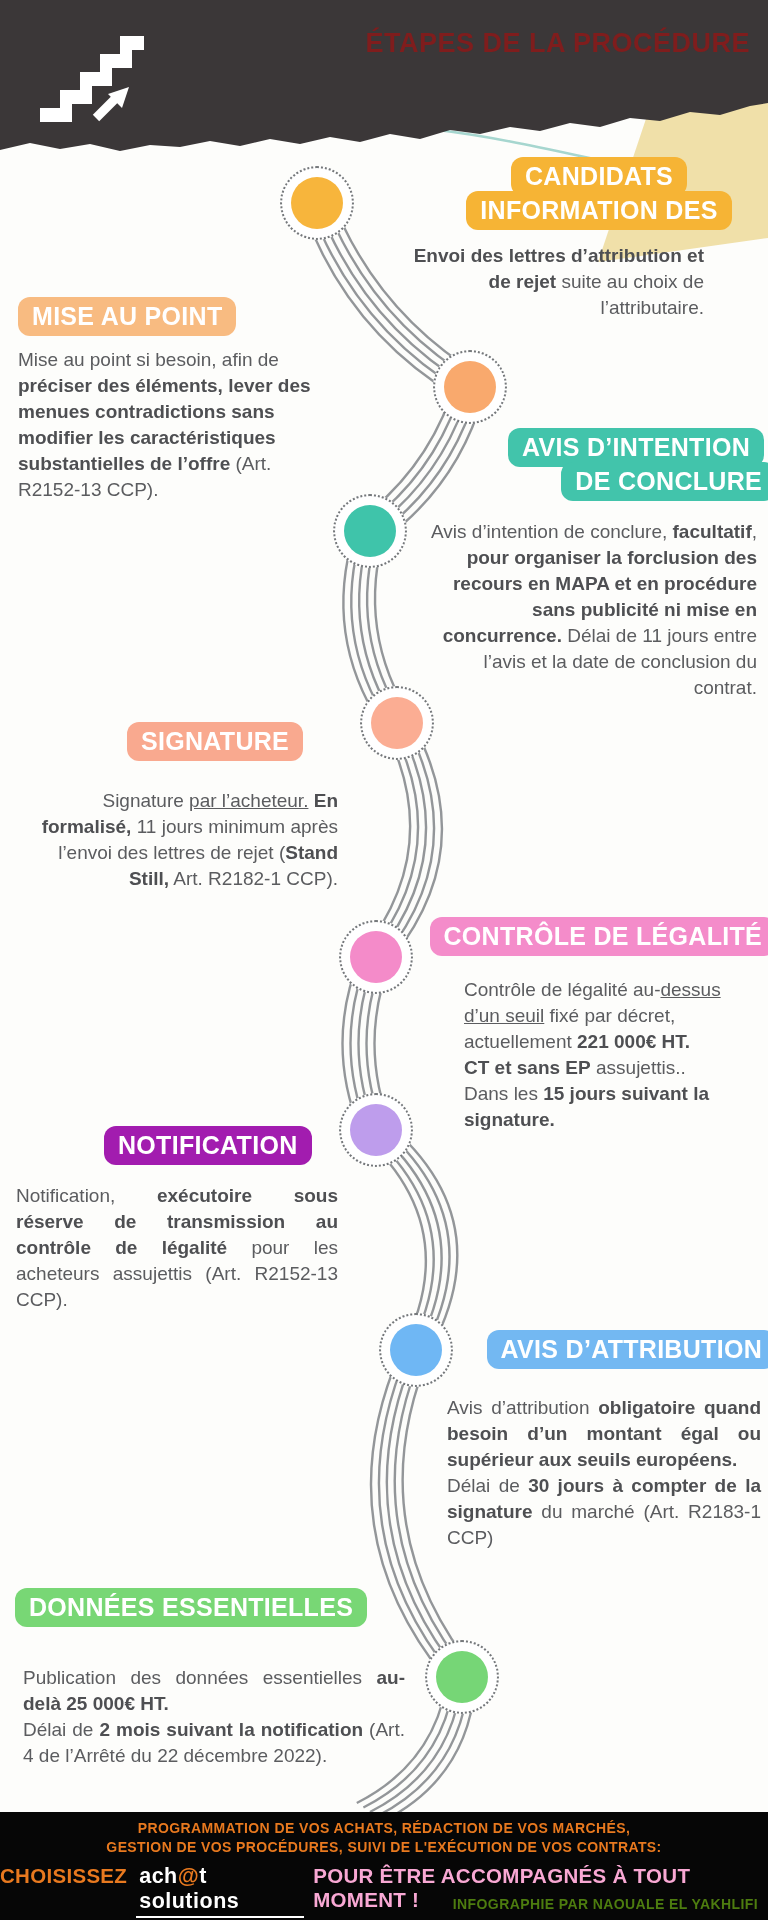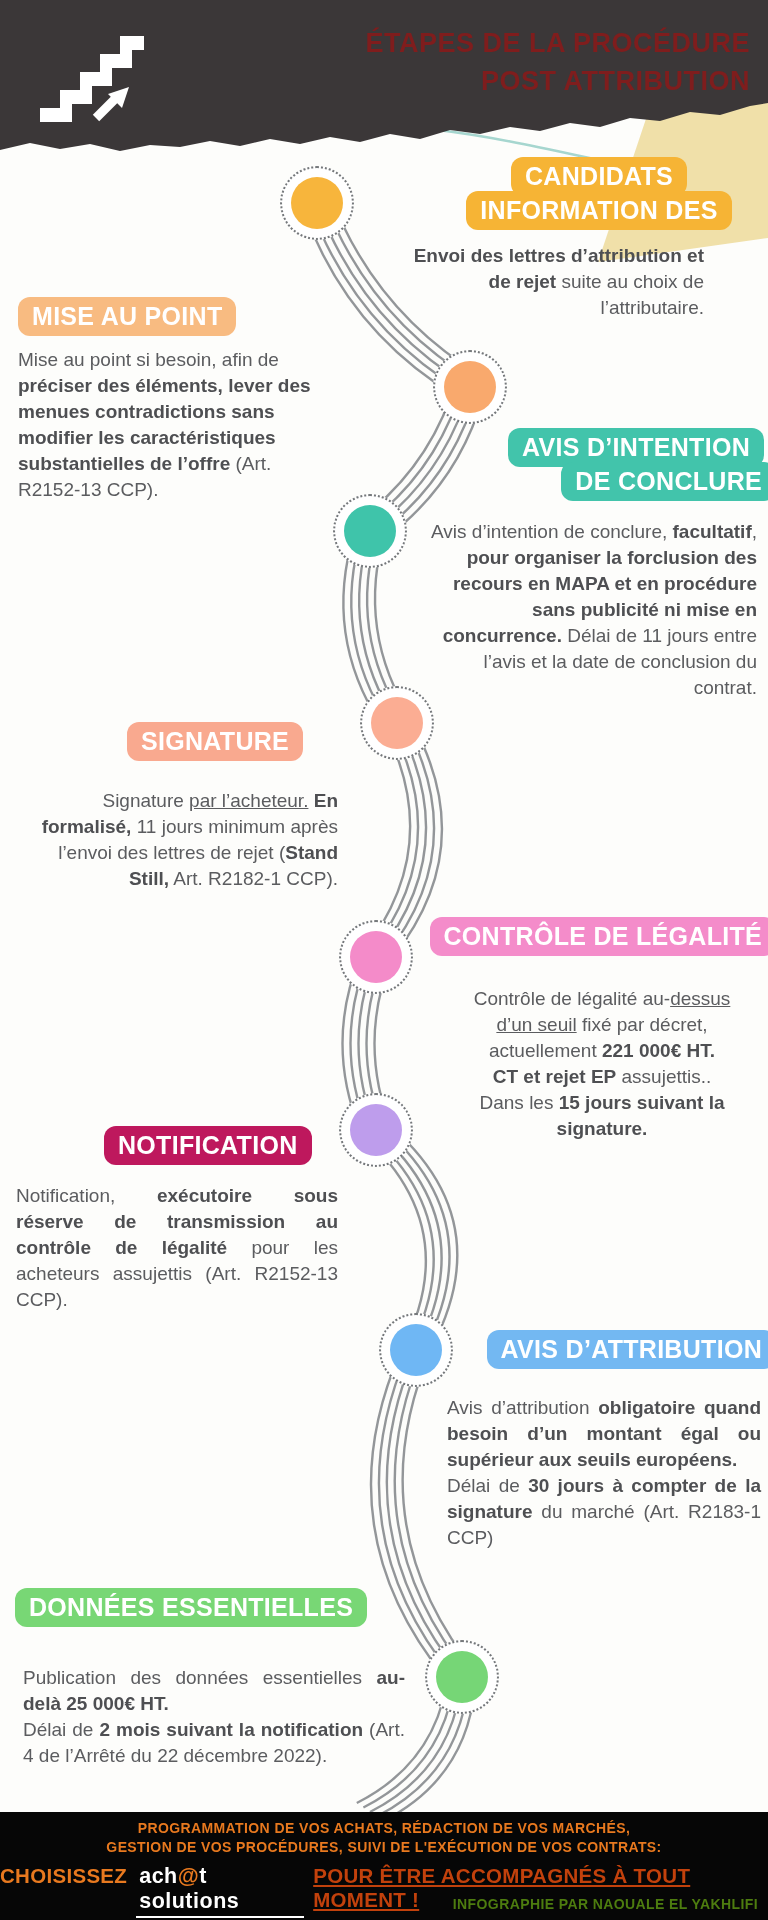--- a/index.html
+++ b/index.html
@@ -27,21 +27,21 @@
   .b0{left:449px;top:157px;width:300px;}
   .t0{right:64px;top:243px;width:310px;text-align:right;}
   .b1{left:18px;top:297px;}
   .t1{left:18px;top:347px;width:305px;text-align:left;}
   .b2{right:-8px;top:428px;}
   .b2 .pill:first-child{margin-right:12px;}
   .t2{right:11px;top:519px;width:330px;text-align:right;}
   .b3{left:127px;top:722px;}
   .t3{right:430px;top:788px;width:320px;text-align:right;}
   .b4{right:-8px;top:917px;}
-  .t4{left:464px;top:977px;width:276px;text-align:center;margin-top:9px;}
+  .t4{left:464px;top:977px;width:276px;text-align:left;}
   .b5{left:104px;top:1126px;}
   .t5{left:16px;top:1183px;width:322px;text-align:justify;}
   .b6{right:-8px;top:1330px;}
   .t6{left:447px;top:1395px;width:314px;text-align:justify;}
   .b7{left:15px;top:1588px;}
   .t7{left:23px;top:1665px;width:382px;text-align:justify;}
   .footer{position:absolute;z-index:7;left:0;top:1812px;width:768px;height:108px;background:#060606;}
   .f-line{position:absolute;left:0;width:768px;text-align:center;font-weight:bold;
           font-size:14px;letter-spacing:.4px;}
   .f-line1{top:8px;} .f-line2{top:27px;}
@@ -112,21 +112,20 @@
 
   <svg class="stairs" width="110" height="96" viewBox="0 0 110 96">
     <path fill="#ffffff" d="M2 96 L2 82 L22 82 L22 64 L42 64 L42 46 L62 46 L62 28 L82 28 L82 10 L106 10 L106 24
       L94 24 L94 42 L74 42 L74 60 L54 60 L54 78 L34 78 L34 96 Z"></path>
     <line x1="58" y1="92" x2="77" y2="73" stroke="#ffffff" stroke-width="9"></line>
     <polygon fill="#ffffff" points="91,61 84,82 70,68"></polygon>
   </svg>
 
   <div class="hdr-title">
     <div>ÉTAPES DE LA PROCÉDURE</div>
-    <div>POST ATTRIBUTION</div>
   </div>
 
   <div class="dot" style="left:317px;top:203px">
       <span class="dot-inner" style="background: rgb(247, 181, 60);"></span>
     </div>
   <div class="dot" style="left:470px;top:387px">
       <span class="dot-inner" style="background: rgb(249, 169, 109);"></span>
     </div>
   <div class="dot" style="left:370px;top:531px">
       <span class="dot-inner" style="background: rgb(63, 196, 170);"></span>
@@ -165,41 +164,41 @@
   <div class="body-txt t2"><span>Avis d’intention de conclure, </span><b>facultatif</b><span>, </span><b>pour organiser la forclusion des recours en MAPA et en procédure sans publicité ni mise en concurrence.</b><span> Délai de 11 jours entre l’avis et la date de conclusion du contrat.</span></div>
 
   <div class="badge b3">
     <div class="pill" style="background: rgb(249, 169, 143);">SIGNATURE</div>
   </div>
   <div class="body-txt t3"><span>Signature </span><span style="text-decoration: underline;">par l’acheteur.</span><span> </span><b>En formalisé,</b><span> 11 jours minimum après l’envoi des lettres de rejet (</span><b>Stand Still,</b><span> Art. R2182-1 CCP).</span></div>
 
   <div class="badge b4">
     <div class="pill" style="background: rgb(244, 140, 202);">CONTRÔLE DE LÉGALITÉ</div>
   </div>
-  <div class="body-txt t4"><span>Contrôle de légalité au-</span><span style="text-decoration: underline;">dessus d’un seuil</span><span> fixé par décret, actuellement </span><b>221 000€ HT.</b><br><b>CT et rejet EP</b><span> assujettis..</span><br><span>Dans les </span><b>15 jours suivant la signature.</b></div>
+  <div class="body-txt t4"><span>Contrôle de légalité au-</span><span style="text-decoration: underline;">dessus d’un seuil</span><span> fixé par décret, actuellement </span><b>221 000€ HT.</b><br><b>CT et sans EP</b><span> assujettis..</span><br><span>Dans les </span><b>15 jours suivant la signature.</b></div>
 
   <div class="badge b5">
-    <div class="pill" style="background: #be185d;">NOTIFICATION</div>
+    <div class="pill" style="background: #a21caf;">NOTIFICATION</div>
   </div>
   <div class="body-txt t5"><span>Notification, </span><b>exécutoire sous réserve de transmission au contrôle de légalité</b><span> pour les acheteurs assujettis (Art. R2152-13 CCP).</span></div>
 
   <div class="badge b6">
     <div class="pill" style="background: rgb(115, 184, 242);">AVIS D’ATTRIBUTION</div>
   </div>
   <div class="body-txt t6"><span>Avis d’attribution </span><b>obligatoire quand besoin d’un montant égal ou supérieur aux seuils européens.</b><br><span>Délai de </span><b>30 jours à compter de la signature</b><span> du marché (Art. R2183-1 CCP)</span></div>
 
   <div class="badge b7">
     <div class="pill" style="background: rgb(120, 215, 117);">DONNÉES ESSENTIELLES</div>
   </div>
   <div class="body-txt t7"><span>Publication des données essentielles </span><b>au-delà 25 000€ HT.</b><br><span>Délai de </span><b>2 mois suivant la notification</b><span> (Art. 4 de l’</span><span style="">Arrêté</span><span> du 22 décembre 2022).</span></div>
 
   <div class="footer">
     <div class="f-line f-line1" style="color: rgb(232, 121, 31);">PROGRAMMATION DE VOS ACHATS, RÉDACTION DE VOS MARCHÉS,</div>
     <div class="f-line f-line2" style="color: rgb(232, 121, 31);">GESTION DE VOS PROCÉDURES, SUIVI DE L'EXÉCUTION DE VOS CONTRATS:</div>
     <div class="f-cta">
       <span style="color: rgb(232, 121, 31);">CHOISISSEZ</span>
       <span class="brand"><span>ach</span><span style="color: rgb(232, 121, 31);">@</span><span>t solutions</span></span>
-      <span style="color: #c2410c; text-decoration: underline;">POUR ÊTRE ACCOMPAGNÉS À TOUT MOMENT !</span>
+      <span style="color: #f9a8d4;">POUR ÊTRE ACCOMPAGNÉS À TOUT MOMENT !</span>
     </div>
     <div class="f-credit" style="color: #4d7c0f;">INFOGRAPHIE PAR NAOUALE EL YAKHLIFI</div>
   </div>
 
 </div>
 
 </body></html>

